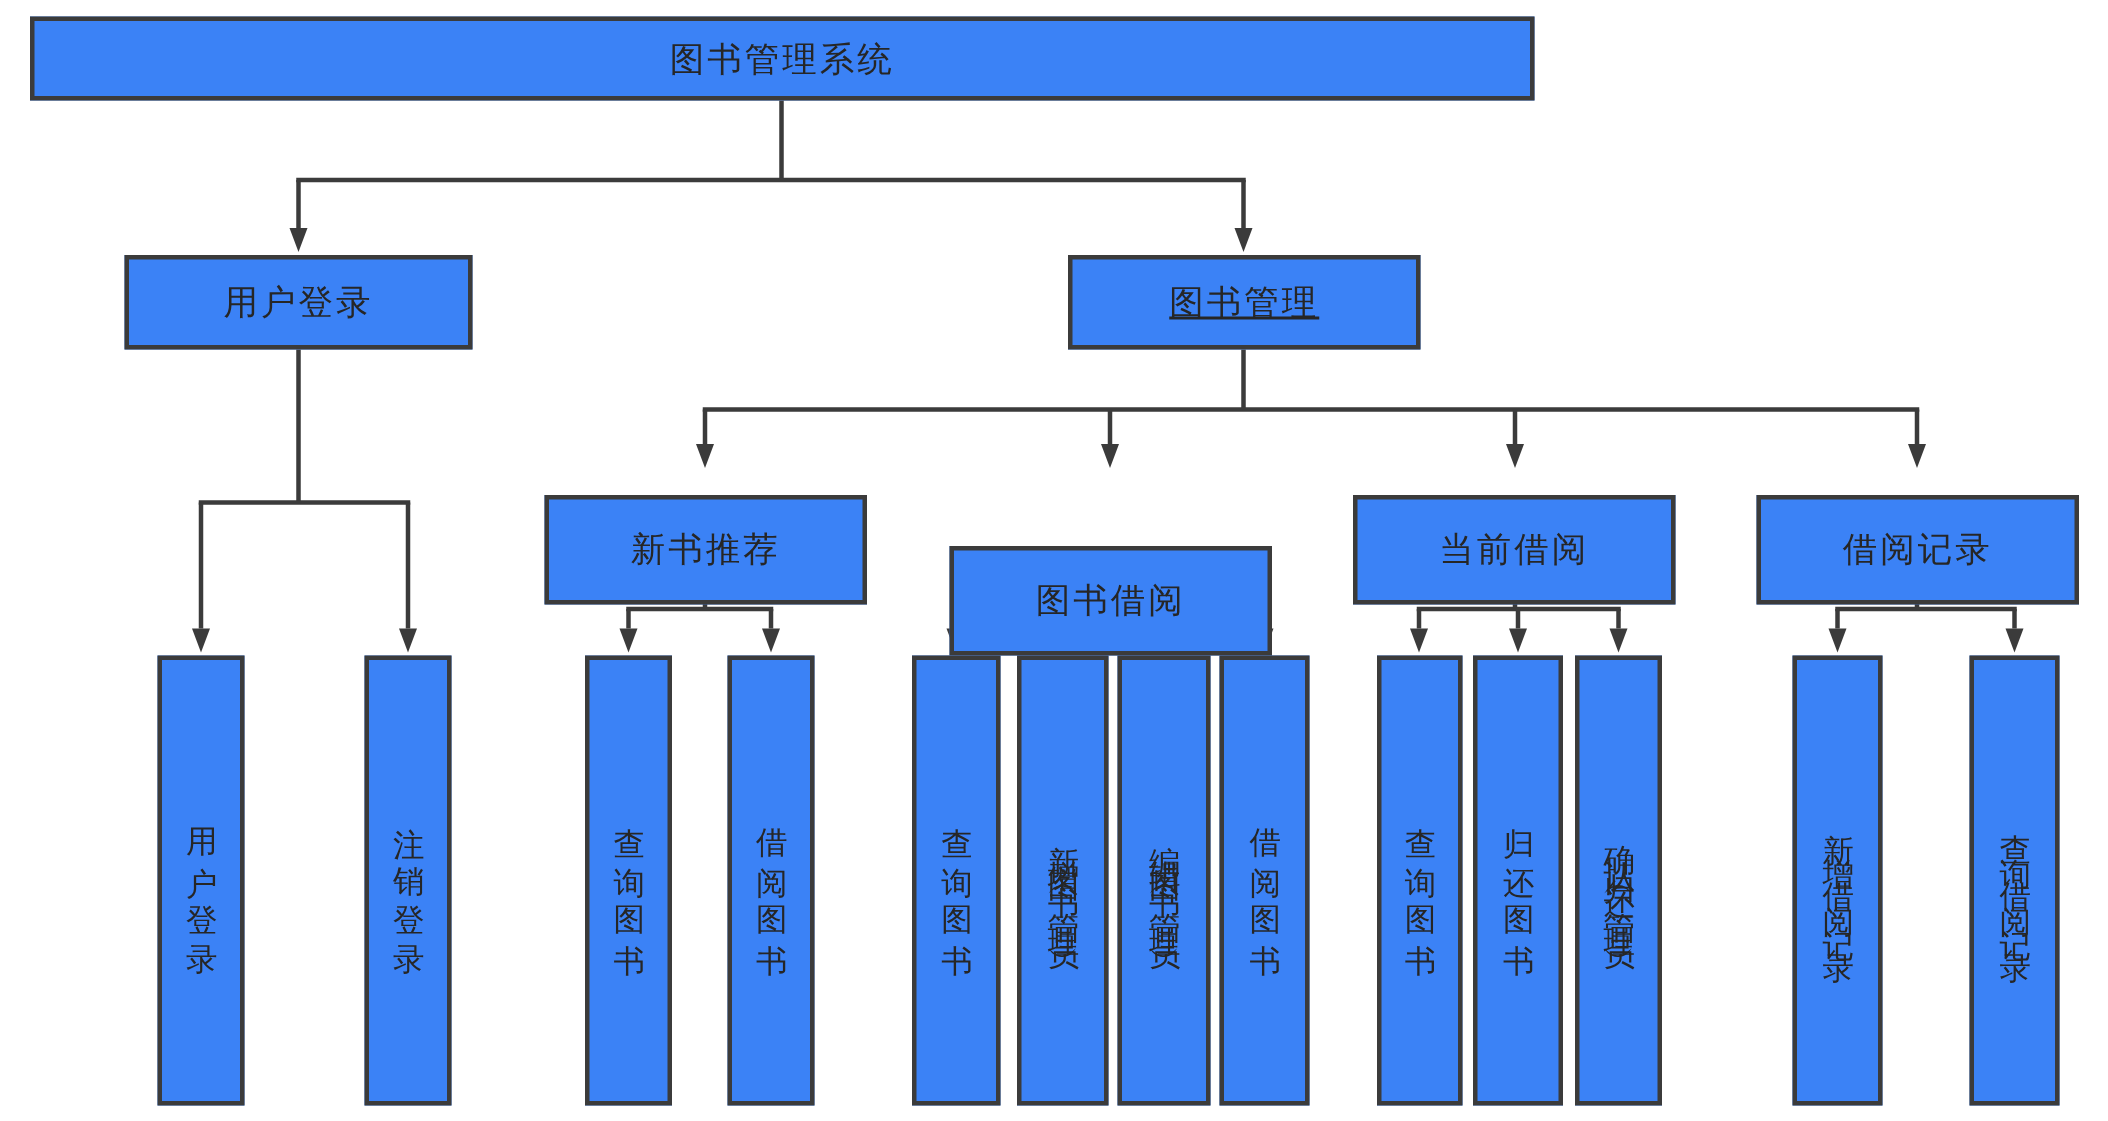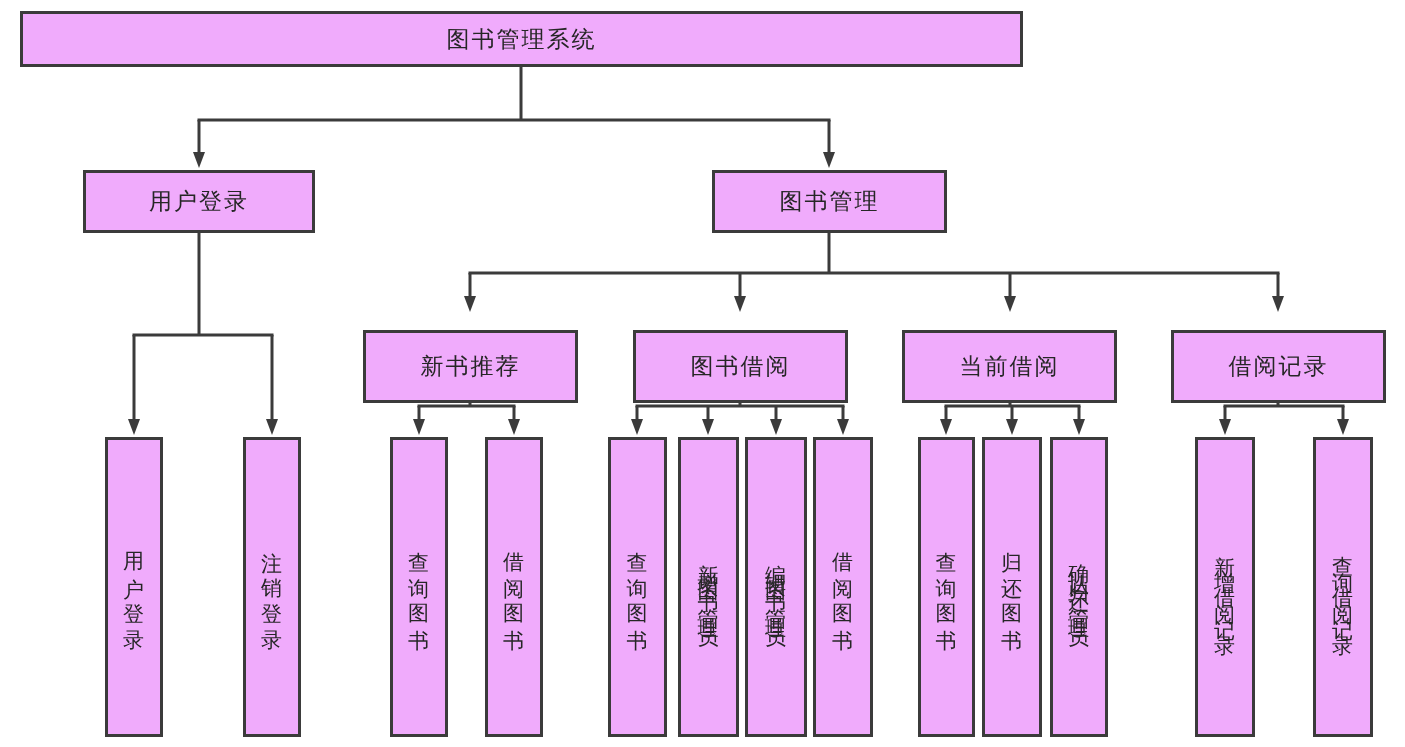--- a/index.html
+++ b/index.html
@@ -2,29 +2,29 @@
 <html><head>
 <meta charset="utf-8">
 <style>
   html,body{margin:0;padding:0;background:#ffffff;}
   .stage{
     position:relative;width:1405px;height:747px;background:#ffffff;
     font-family:"Liberation Sans","DejaVu Sans",sans-serif;overflow:hidden;
   }
   svg.wires{position:absolute;left:0;top:0;z-index:1;}
   .node{
-    position:absolute;box-sizing:border-box;border:3px solid #3b3b3b;background:#f0abfc;
+    position:absolute;box-sizing:border-box;border:3px solid #3b3b3b;background:#3b82f6;
     display:flex;align-items:center;justify-content:center;color:#262626;z-index:2;
   }
   .hnode{font-size:23px;letter-spacing:2px;white-space:nowrap;}
   .root{left:20px;top:11px;width:1003px;height:56px;}
   .l2a{left:83px;top:170px;width:232px;height:63px;}
-  .l2b{left:712px;top:170px;width:235px;height:63px;}
+  .l2b{left:712px;top:170px;width:235px;height:63px;text-decoration:underline;}
   .l3{top:330px;width:215px;height:73px;}
-  .l3a{left:363px;} .l3b{left:633px;} .l3c{left:902px;} .l3d{left:1171px;align-items:center;}
+  .l3a{left:363px;} .l3b{left:633px;margin-top:34px;} .l3c{left:902px;} .l3d{left:1171px;align-items:center;}
   .leaf{top:437px;height:300px;font-size:21px;}
   .vtext{writing-mode:vertical-rl;text-orientation:mixed;line-height:1;display:block;}
   .sp4{letter-spacing:26px;}
   .sp6{letter-spacing:16px;}
   .sp9{letter-spacing:9px;}
   .watermark{
     position:absolute;top:715px;right:4px;z-index:5;
     font-size:17px;letter-spacing:1px;color:#a6a6a6;white-space:nowrap;
   }
 </style>

